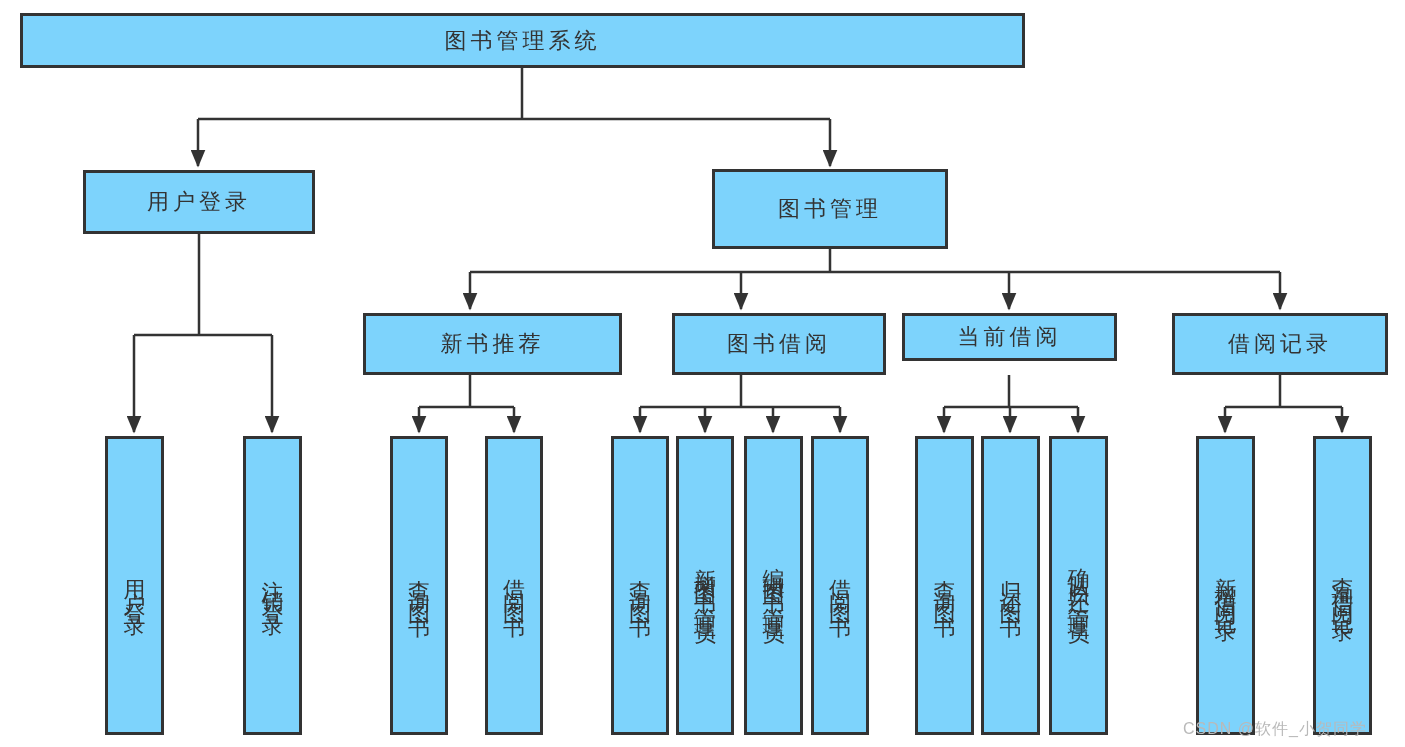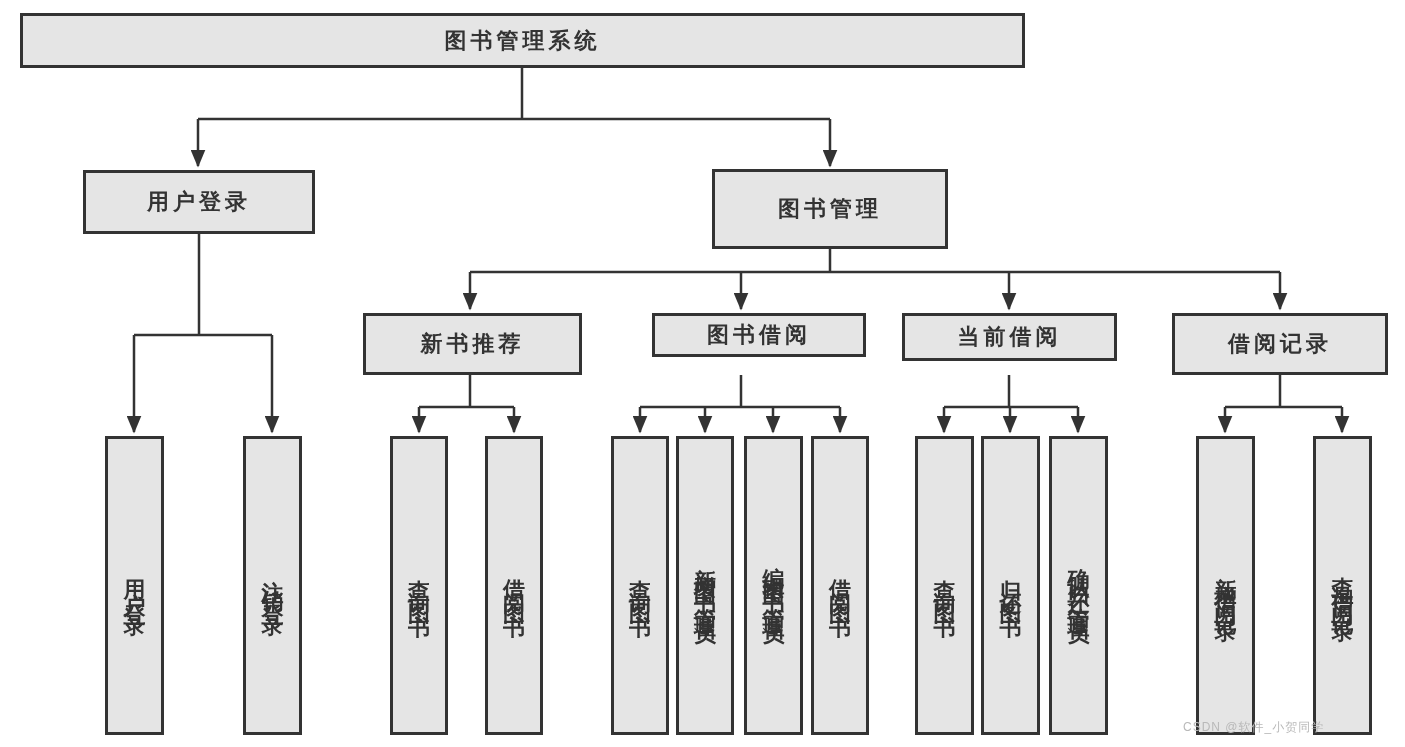--- a/index.html
+++ b/index.html
@@ -8,46 +8,45 @@
     width:1405px;height:747px;
     background:#ffffff;
     font-family:"Liberation Sans","DejaVu Sans",sans-serif;
     overflow:hidden;
   }
   #connectors{position:absolute;left:0;top:0;width:1405px;height:747px;}
   .box{
     position:absolute;
     box-sizing:border-box;
     border:3px solid #333333;
-    background:#e5e5e5;
+    background:#7dd3fc;
     display:flex;
     align-items:center;
     justify-content:center;
     color:#333333;
-    font-weight:bold;
   }
   .h .label{
     font-size:22px;
     letter-spacing:4px;
     line-height:1;
     white-space:nowrap;
   }
   .v .label{
     writing-mode:vertical-rl;
     text-orientation:mixed;
     line-height:1;
     font-size:22px;
   }
   .ls12 .label{letter-spacing:12px;}
   .ls9  .label{letter-spacing:9px;}
   .ls8  .label{letter-spacing:8px;}
   #watermark{
     position:absolute;
     left:1183px;top:719px;
-    font-size:12px;
+    font-size:16px;
     letter-spacing:1px;
     color:#b9b9b9;
     white-space:nowrap;
     z-index:5;
   }
 </style>
 </head>
 <body>
 
 <div id="canvas">
@@ -99,24 +98,24 @@
     <span class="label">图书管理系统</span>
   </div>
 
   <div class="box h" style="left:83px;top:170px;width:232px;height:64px">
     <span class="label">用户登录</span>
   </div>
   <div class="box h" style="left:712px;top:169px;width:236px;height:80px">
     <span class="label">图书管理</span>
   </div>
 
-  <div class="box h" style="left:363px;top:313px;width:219px;height:62px">
+  <div class="box h" style="left:363px;top:313px;width:259px;height:62px">
     <span class="label">新书推荐</span>
   </div>
-  <div class="box h" style="left:652px;top:313px;width:214px;height:44px">
+  <div class="box h" style="left:672px;top:313px;width:214px;height:62px">
     <span class="label">图书借阅</span>
   </div>
   <div class="box h" style="left:902px;top:313px;width:215px;height:48px">
     <span class="label">当前借阅</span>
   </div>
   <div class="box h" style="left:1172px;top:313px;width:216px;height:62px">
     <span class="label">借阅记录</span>
   </div>
 
   <div class="box v ls12" style="left:105px;top:436px;width:59px;height:299px">

